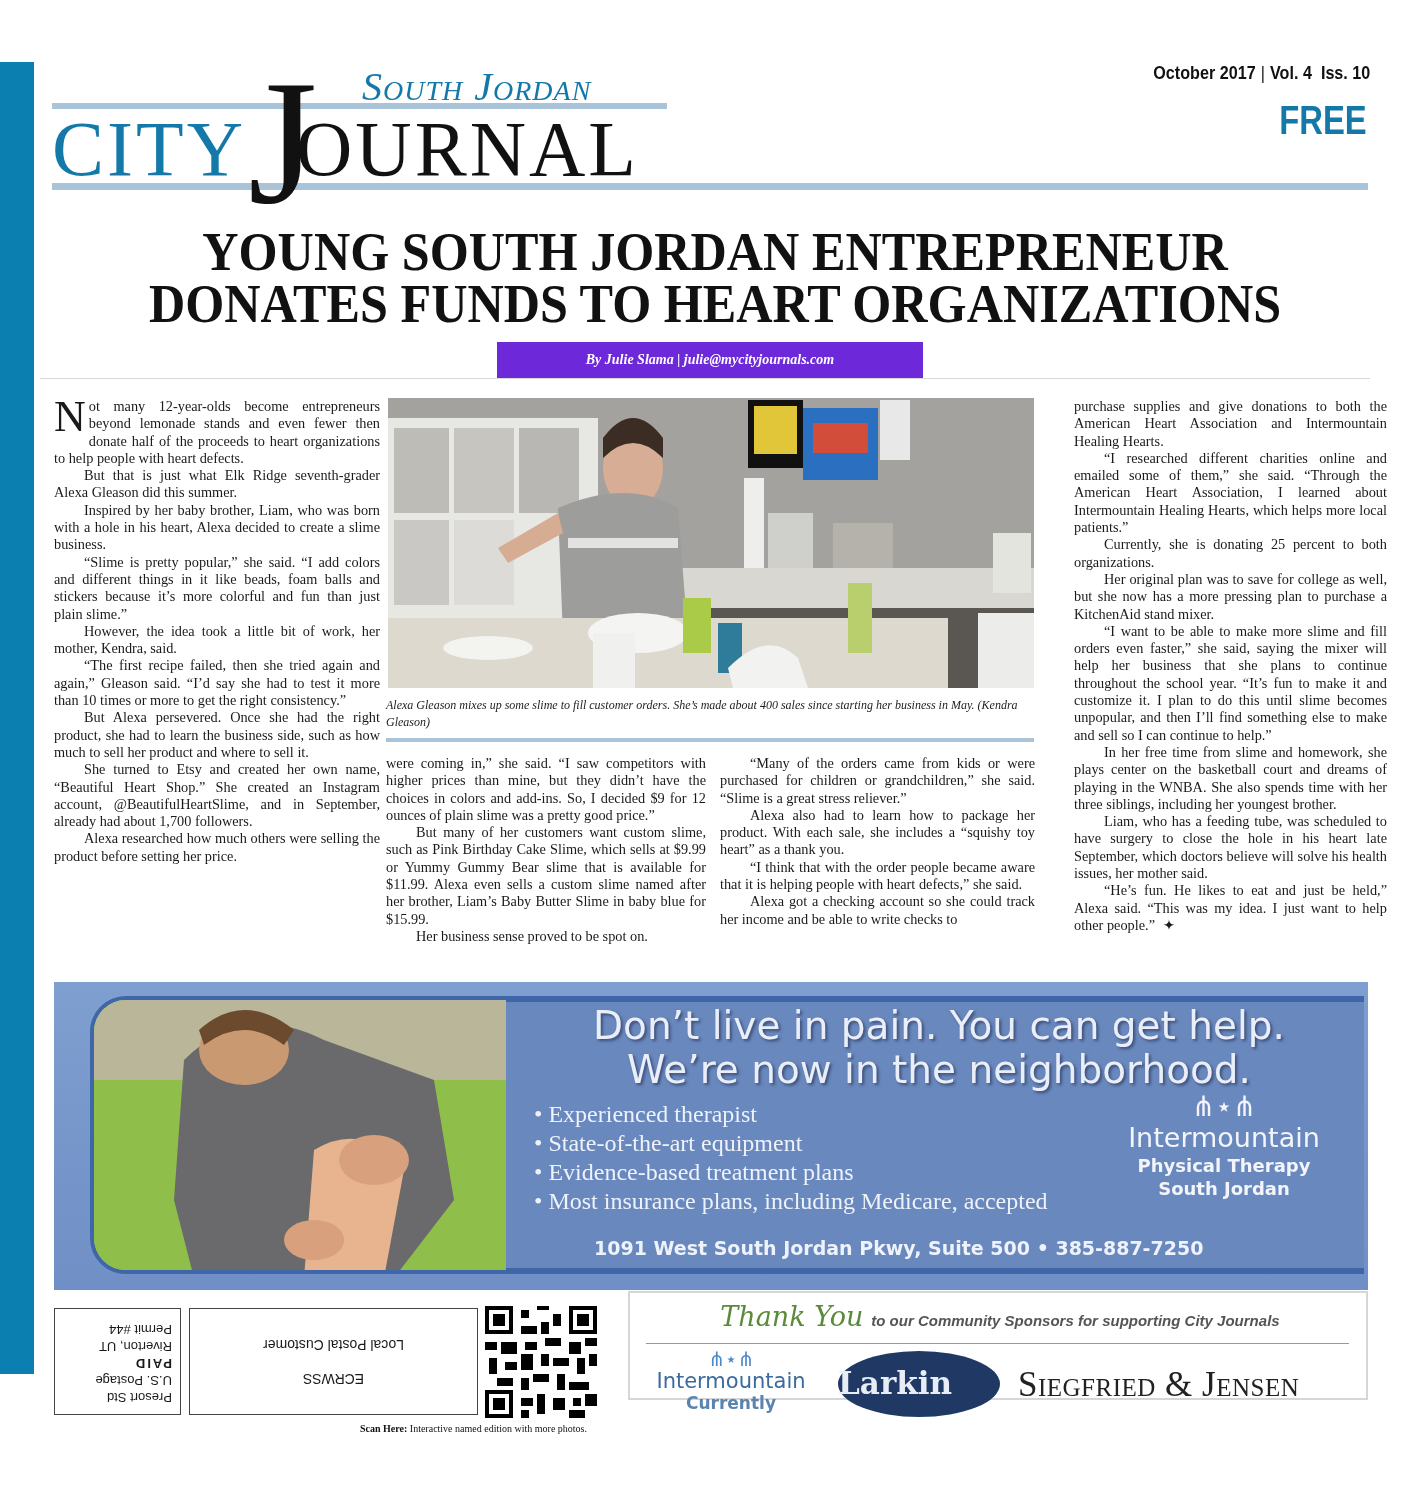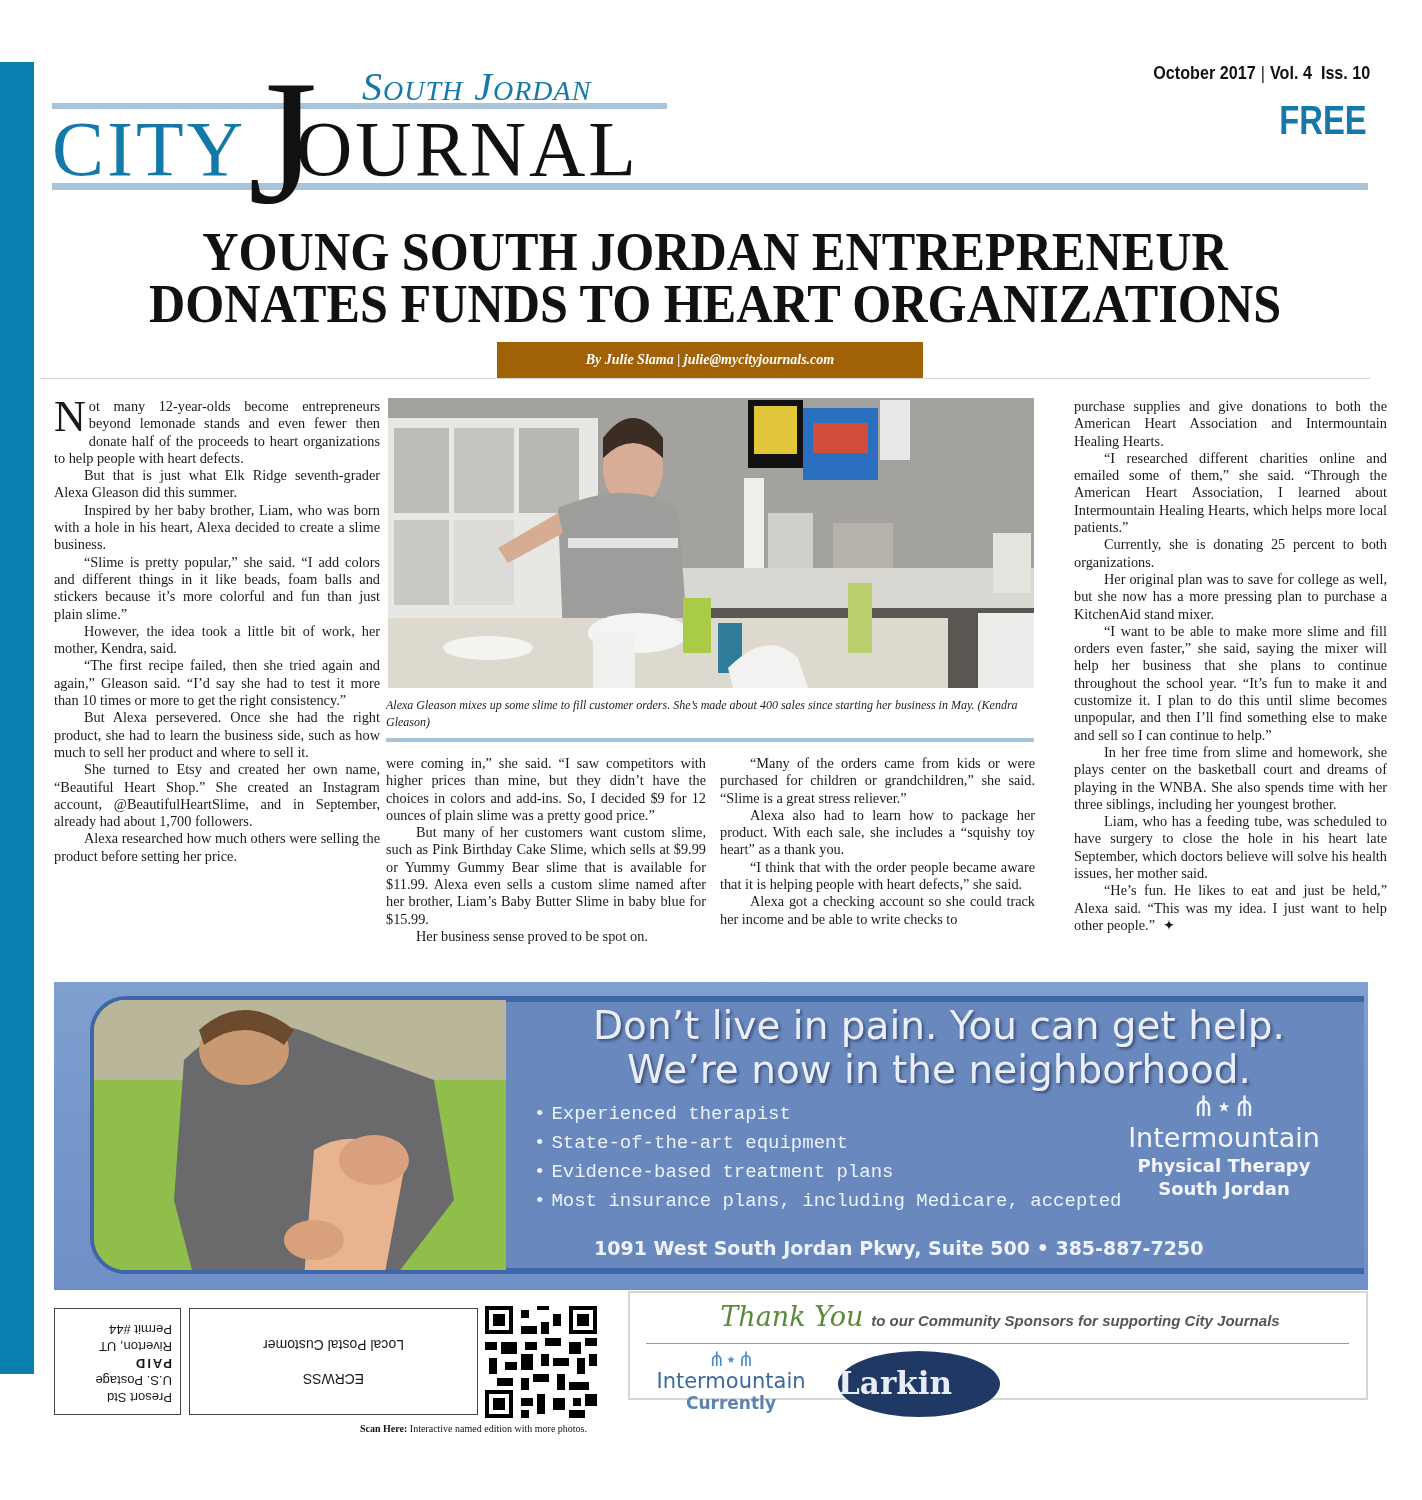--- a/index.html
+++ b/index.html
@@ -15,21 +15,21 @@
   .mh-south { position: absolute; left: 312px; top: 8px; font-family: "Liberation Serif", serif; font-style: italic; font-variant: small-caps; font-size: 40px; color: #1479a9; letter-spacing: 1px; }
   .mh-city { position: absolute; left: 2px; top: 55px; font-family: "Liberation Serif", serif; font-size: 78px; color: #1479a9; letter-spacing: 3px; line-height: 1; }
   .mh-j { position: absolute; left: 198px; top: -2px; font-family: "Liberation Serif", serif; font-size: 178px; color: #111; line-height: 1; }
   .mh-ournal { position: absolute; left: 246px; top: 55px; font-family: "Liberation Serif", serif; font-size: 78px; color: #111; letter-spacing: 3px; line-height: 1; }
   .issue-info { position: absolute; right: 52px; top: 62px; font-family: "Liberation Sans", sans-serif; font-weight: bold; font-size: 19px; color: #111; transform: scaleX(0.85); transform-origin: right; white-space: nowrap; }
   .issue-info .sep { margin: 0 6px; font-weight: normal; }
   .free-label { position: absolute; right: 55px; top: 98px; font-family: "Liberation Sans", sans-serif; font-weight: bold; font-size: 40px; color: #1479a9; transform: scaleX(0.82); transform-origin: right; }
 
   
   .headline { position: absolute; left: 60px; top: 226px; width: 1310px; text-align: center; font-family: "Liberation Serif", serif; font-weight: bold; font-size: 54px; line-height: 52px; color: #111; transform: scaleX(0.93); transform-origin: center; }
-  .byline-bar { position: absolute; left: 497px; top: 342px; width: 426px; height: 36px; background: #a16207; color: #fff; text-align: center; line-height: 36px; font-family: "Liberation Serif", serif; font-style: italic; font-weight: bold; font-size: 14px; }
+  .byline-bar { position: absolute; left: 497px; top: 342px; width: 426px; height: 36px; background: #6d28d9; color: #fff; text-align: center; line-height: 36px; font-family: "Liberation Serif", serif; font-style: italic; font-weight: bold; font-size: 14px; }
   .byline-rule { position: absolute; left: 40px; top: 378px; width: 1330px; height: 1px; background: #d8d8d8; }
 
   
   .col { position: absolute; font-size: 14.3px; line-height: 17.3px; text-align: justify; hyphens: manual; }
   .col p { text-indent: 30px; }
   .col p.no-indent { text-indent: 0; }
   .col1 { left: 54px; top: 398px; width: 326px; }
   .col2 { left: 386px; top: 755px; width: 320px; }
   .col3 { left: 720px; top: 755px; width: 315px; }
   .col4 { left: 1054px; top: 398px; width: 313px; margin-left: 20px; }
@@ -40,21 +40,21 @@
   .photo { position: absolute; left: 388px; top: 398px; width: 646px; height: 290px; overflow: hidden; background: #9c9c98; }
   .photo svg { display: block; }
   .caption { position: absolute; left: 386px; top: 697px; width: 650px; font-style: italic; font-size: 12px; line-height: 17px; color: #222; }
   .caption-rule { position: absolute; left: 386px; top: 738px; width: 648px; height: 4px; background: #a9c4d8; }
 
   
   .ad { position: absolute; left: 54px; top: 982px; width: 1314px; height: 308px; background: linear-gradient(180deg, #7f9fd0 0%, #6f8fc6 100%); overflow: hidden; }
   .ad-panel { position: absolute; left: 452px; top: 14px; width: 858px; height: 278px; background: #6988bd; border-top: 6px solid #3e66a8; border-bottom: 6px solid #3e66a8; }
   .ad-photo { position: absolute; left: 36px; top: 14px; width: 420px; height: 278px; border: 4px solid #3e66a8; border-radius: 36px 0 0 36px; overflow: hidden; background: #9dc35a; }
   .ad-head { position: absolute; left: 460px; top: 22px; width: 850px; text-align: center; font-family: "DejaVu Sans", sans-serif; font-size: 39px; line-height: 44px; color: #e9eef8; text-shadow: 2px 2px 3px #3c4e78; }
-  .ad-bullets { position: absolute; left: 480px; top: 118px; font-family: Liberation Mono, monospace; font-size: 19px; line-height: 29px; color: #eef2fa; list-style: none; }
+  .ad-bullets { position: absolute; left: 480px; top: 118px; font-family: Liberation Serif, serif; font-size: 24px; line-height: 29px; color: #eef2fa; list-style: none; }
   .ad-bullets li::before { content: "\2022"; margin-right: 6px; }
   .ad-brand { position: absolute; left: 1050px; top: 110px; width: 240px; text-align: center; color: #f3f5fb; font-family: "DejaVu Sans", sans-serif; }
   .ad-brand .logo { font-size: 28px; line-height: 30px; }
   .ad-brand .name { font-size: 27px; line-height: 32px; }
   .ad-brand .sub { font-size: 18px; line-height: 23px; font-weight: bold; }
   .ad-address { position: absolute; left: 540px; top: 255px; font-family: "DejaVu Sans", sans-serif; font-weight: bold; font-size: 19px; color: #eef2fa; }
 
   
   .postal-box { position: absolute; left: 54px; top: 1308px; width: 127px; height: 107px; border: 1px solid #444; font-family: "Liberation Sans", sans-serif; font-size: 13px; line-height: 17px; padding: 8px 8px; transform: rotate(180deg); text-align: left; }
   .address-box { position: absolute; left: 189px; top: 1308px; width: 289px; height: 107px; border: 1px solid #444; font-family: "Liberation Sans", sans-serif; font-size: 14px; line-height: 20px; transform: rotate(180deg); padding: 25px 0 0 0; text-align: center; }
@@ -277,13 +277,14 @@
     <span class="thanks-script">Thank You</span>
     <span class="thanks-text">to our Community Sponsors for supporting City Journals</span>
   </div>
   <div class="thanks-rule"></div>
   <div class="spon-ih">
     <div class="logo">⋔⋆⋔</div>
     <div class="n1">Intermountain</div>
     <div class="n2">Currently</div>
   </div>
   <div class="spon-larkin">Larkin</div>
+  <div class="spon-sj">Siegfried &amp; Jensen</div>
 </div>
 
 </body></html>

